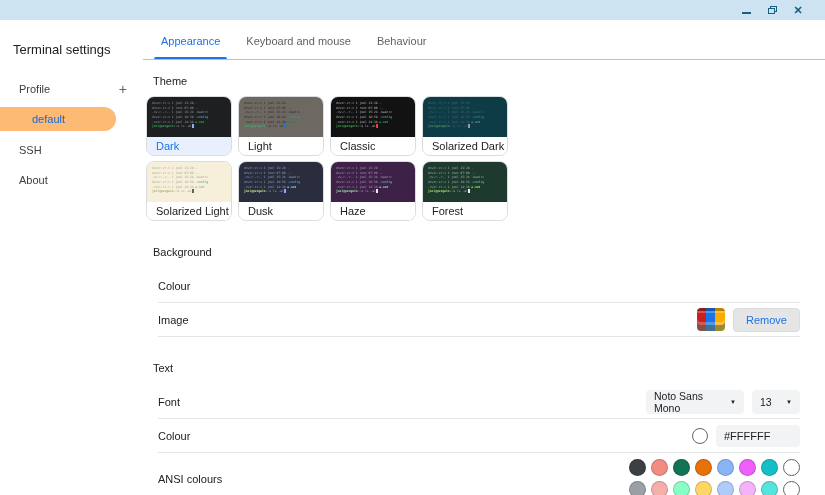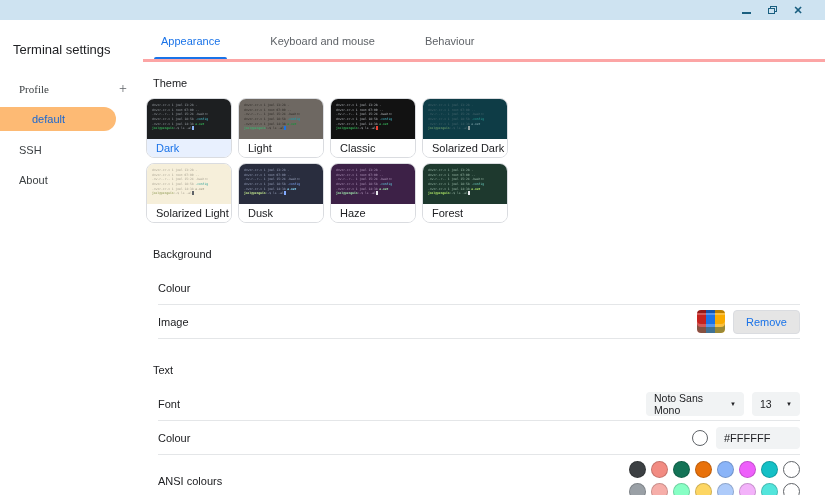--- a/index.html
+++ b/index.html
@@ -14,28 +14,28 @@
   .win-btn { width:26px; height:20px; display:flex; align-items:center; justify-content:center; cursor:default; }
   .min-glyph { width:9px; height:2px; background:#1A5F80; margin-top:6px; }
   .restore-glyph { width:9px; height:8px; position:relative; }
   .restore-glyph .back { position:absolute; top:0; right:0; width:7px; height:6px; border:1.4px solid #1A5F80; }
   .restore-glyph .front { position:absolute; bottom:0; left:0; width:7px; height:6px; border:1.4px solid #1A5F80; background:#CEE3F1; }
   .close-glyph { color:#1A5F80; font-size:11px; font-weight:bold; line-height:1; }
   
   .sidebar { position:absolute; top:20px; left:0; width:143px; bottom:0; background:#fff; }
   .sidebar-title { font-size:13px; color:#202124; padding:22px 0 0 13px; }
   .nav { margin-top:18px; font-size:11px; }
-  .nav-profile { display:flex; align-items:center; justify-content:space-between; padding:8px 16px 8px 19px; color:#3c4043;font-family:Liberation Serif, serif; }
+  .nav-profile { display:flex; align-items:center; justify-content:space-between; padding:8px 16px 8px 19px; color:#3c4043; }
   .add-btn { font-size:14px; color:#5f6368; line-height:10px; cursor:pointer; }
   .nav-pill { height:24px; display:flex; align-items:center; padding-left:32px; width:116px; border-radius:0 14px 14px 0; margin:4px 0; cursor:pointer; }
   .nav-pill.selected { background:#fdba74; color:#1967D2; font-weight:400; }
   .nav-item { padding:9px 0 9px 19px; color:#3c4043; cursor:pointer; }
   
   .main { position:absolute; top:20px; left:143px; right:0; bottom:0; overflow:hidden; }
-  .tabbar { display:flex; border-bottom:3px solid #fca5a5; padding-left:5px;gap:24px; }
+  .tabbar { display:flex; border-bottom:1px solid #fca5a5; padding-left:5px; }
   .tab { font-size:11px; color:#5f6368; padding:15px 13px 12px; cursor:pointer; position:relative; }
   .tab.active { color:#1A73E8; font-weight:500; }
   .tab.active::after { content:""; position:absolute; left:6px; right:6px; bottom:0; height:2px; background:#1A73E8; border-radius:2px 2px 0 0; }
   .section-title { font-size:11px; color:#202124; margin-left:10px; }
   .t-theme { margin-top:15px; }
   .t-gap { margin-top:25px; }
   
   .theme-grid { display:grid; grid-template-columns:repeat(4,86px); gap:5px 6px; margin:9px 0 0 3px; }
   .theme-card { border:1px solid #DADCE0; border-radius:8px; overflow:hidden; background:#fff; cursor:pointer; }
   .thumb { height:40px; padding:4px 5px; font-family:"DejaVu Sans Mono", monospace; font-size:3px; line-height:1.55; white-space:pre; overflow:hidden; }

